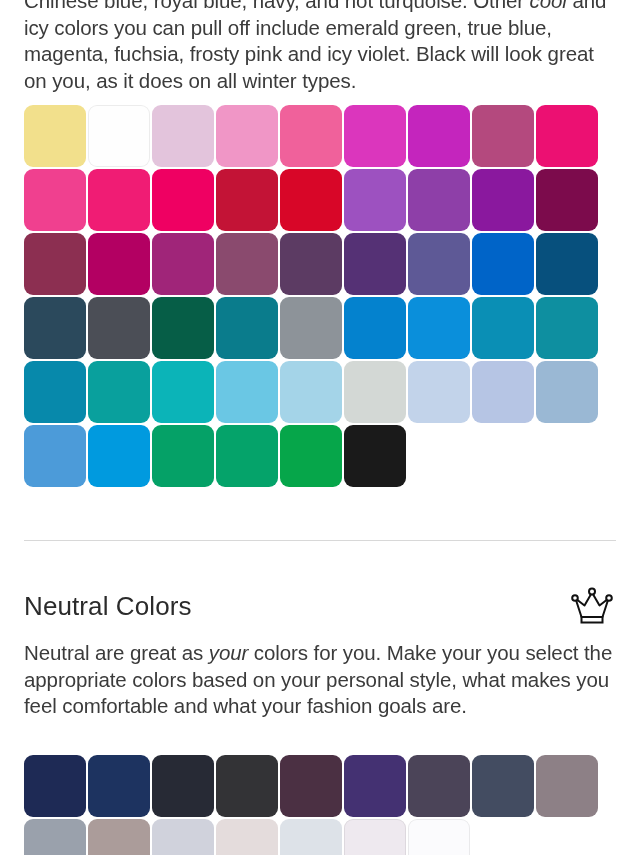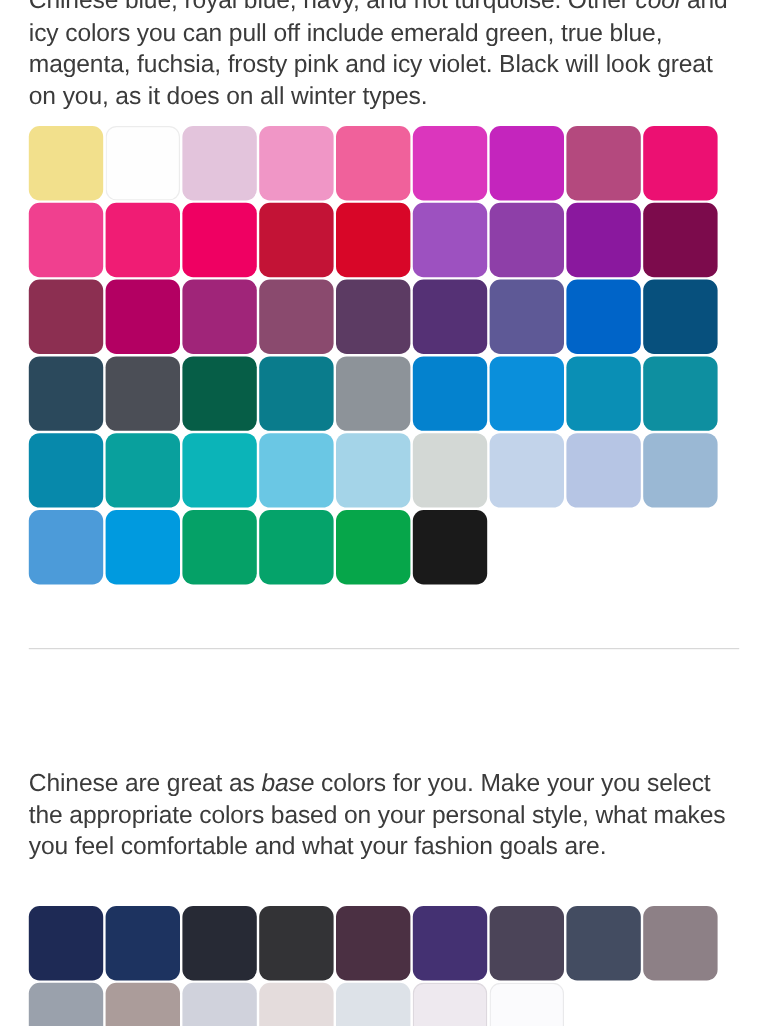--- a/index.html
+++ b/index.html
@@ -187,22 +187,32 @@
       <div class="swatch" style="background: rgb(76, 155, 217);"></div>
       <div class="swatch" style="background: rgb(0, 154, 223);"></div>
       <div class="swatch" style="background: rgb(5, 161, 103);"></div>
       <div class="swatch" style="background: rgb(5, 163, 106);"></div>
       <div class="swatch" style="background: rgb(6, 166, 74);"></div>
       <div class="swatch" style="background: rgb(26, 26, 26);"></div>
     </div>
 
   <div class="divider" id="section-divider"></div>
 
-
-  <p class="para" id="neutral-paragraph"><span>Chinese are great as </span><em>base</em><span> colors for you. Make your you select the appropriate colors based on your personal style, what makes you feel comfortable and what your fashion goals are.</span></p>
+  <div id="neutral-heading-row">
+    <h2 id="neutral-section-title">Neutral Colors</h2>
+    <svg id="crown-icon" viewBox="0 0 48 40" aria-hidden="true">
+      <path d="M7.5 12.5 L13.5 31 L34.5 31 L40.5 12.5 L31.5 19.5 L24 6.5 L16.5 19.5 Z" fill="none" stroke="#111111" stroke-width="2" stroke-linejoin="round" stroke-linecap="round"></path>
+      <rect x="13.5" y="31" width="21" height="5.5" fill="none" stroke="#111111" stroke-width="2"></rect>
+      <circle cx="24" cy="5.5" r="3" fill="#ffffff" stroke="#111111" stroke-width="2"></circle>
+      <circle cx="7" cy="12" r="2.8" fill="#ffffff" stroke="#111111" stroke-width="2"></circle>
+      <circle cx="41" cy="12" r="2.8" fill="#ffffff" stroke="#111111" stroke-width="2"></circle>
+    </svg>
+  </div>
+
+  <p class="para" id="neutral-paragraph"><span>Neutral are great as </span><em>your</em><span> colors for you. Make your you select the appropriate colors based on your personal style, what makes you feel comfortable and what your fashion goals are.</span></p>
 
   <div class="swatch-grid" id="neutral-swatch-grid">
       <div class="swatch" style="background: rgb(30, 42, 85);"></div>
       <div class="swatch" style="background: rgb(29, 51, 96);"></div>
       <div class="swatch" style="background: rgb(39, 42, 53);"></div>
       <div class="swatch" style="background: rgb(51, 51, 54);"></div>
       <div class="swatch" style="background: rgb(75, 48, 67);"></div>
       <div class="swatch" style="background: rgb(68, 49, 114);"></div>
       <div class="swatch" style="background: rgb(75, 68, 88);"></div>
       <div class="swatch" style="background: rgb(67, 76, 97);"></div>

